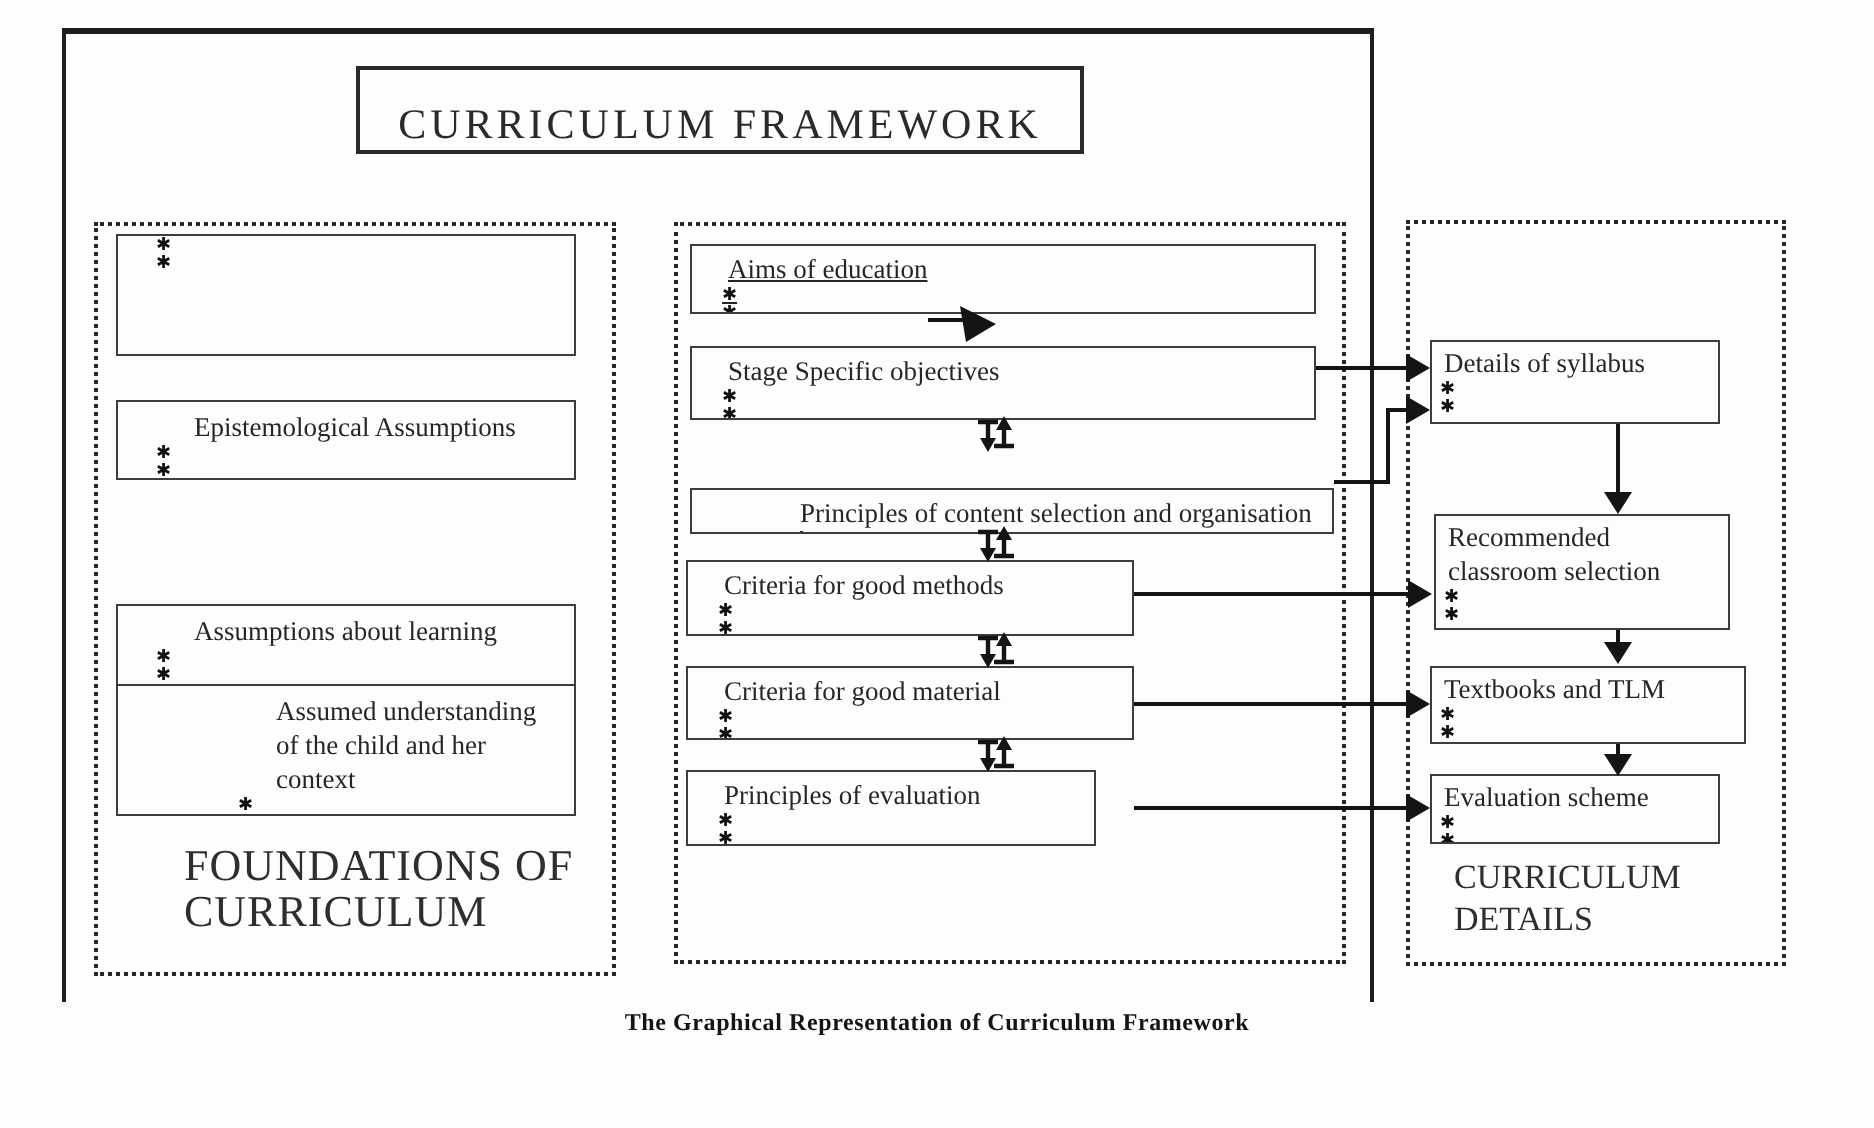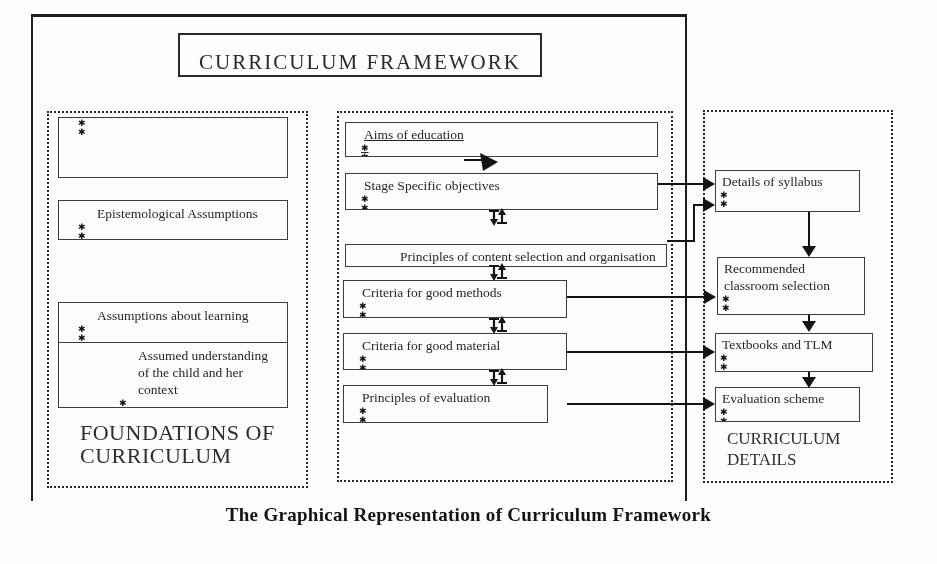--- a/index.html
+++ b/index.html
@@ -27,35 +27,35 @@
   .nowrap .box-text{white-space:nowrap;}
   .marks{font-family:"DejaVu Sans",sans-serif;font-size:9px;line-height:9px;color:#111;margin-top:1px;}
   .col-left .box-text{padding:4px 6px 0 38px;}
   .col-left .marks{padding-left:19px;}
   .col-core .box-text{padding:3px 4px 0 18px;}
   .col-core .marks{padding-left:15px;}
   .col-details .box-text{padding:2px 4px 0 6px;}
   .col-details .marks{padding-left:4px;}
   
   .sec-label{position:absolute;color:#2e2e2e;}
-  .lbl-foundations{left:80px;top:421px;width:200px;font-size:22px;line-height:23px;letter-spacing:0.5px;}
+  .lbl-foundations{left:92px;top:421px;width:200px;font-size:22px;line-height:23px;letter-spacing:0.5px;}
   .lbl-core{left:450px;top:436px;font-size:17px;letter-spacing:0.5px;white-space:nowrap;}
   .lbl-details{left:727px;top:428px;width:132px;font-size:17px;line-height:21px;}
   
   .hline{position:absolute;height:2px;background:#141414;}
   .vline{position:absolute;width:2px;background:#141414;}
   .arr-r{position:absolute;width:0;height:0;
     border-top:7px solid transparent;border-bottom:7px solid transparent;border-left:12px solid #141414;}
   .arr-d{position:absolute;width:0;height:0;
     border-left:7px solid transparent;border-right:7px solid transparent;border-top:11px solid #141414;}
   .glyph{position:absolute;}
   
   .caption{
     position:absolute;left:0;top:504px;width:937px;text-align:center;
-    font-size:19px;font-weight:bold;color:#141414;letter-spacing:0.3px;
+    font-size:12px;font-weight:bold;color:#141414;letter-spacing:0.3px;
   }
 </style>
 </head>
 <body>
 
 <div id="stage">
 
   <div class="frame" style="left:31px;top:14px;width:656px;height:2.5px;"></div>
   <div class="frame" style="left:31px;top:14px;width:2px;height:487px;"></div>
   <div class="frame" style="left:685px;top:14px;width:2px;height:487px;"></div>

